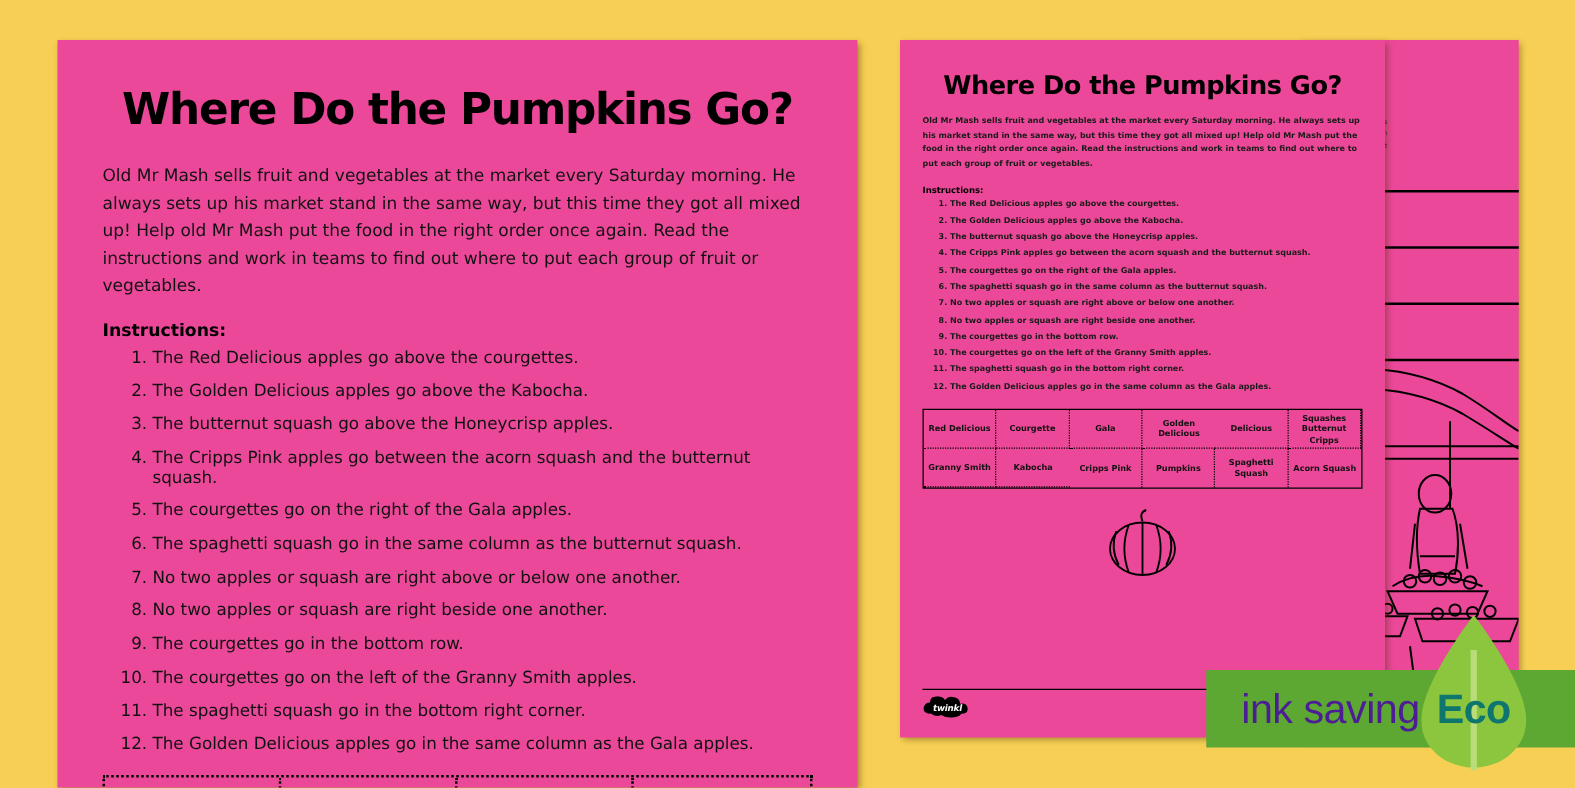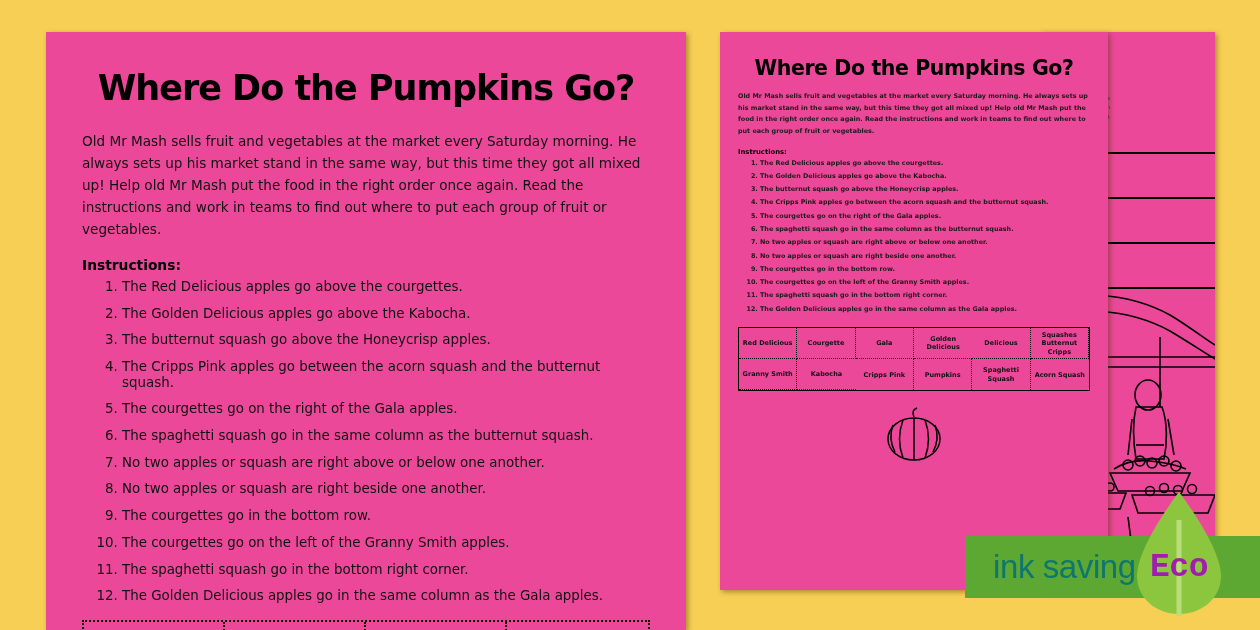--- a/index.html
+++ b/index.html
@@ -269,21 +269,21 @@
     height: 62px;
     background: #5ca832;
   }
   #eco-badge .bar-label {
     position: absolute;
     left: 28px;
     top: 0;
     height: 62px;
     display: flex;
     align-items: center;
-    color: #0f766e;
+    color: #4c1d95;
     font-family: "Liberation Sans", sans-serif;
     font-size: 33px;
     letter-spacing: -.4px;
     text-align: right;
   }
   #eco-badge .leaf {
     position: absolute;
     left: 172px;
     top: -46px;
     width: 84px;
@@ -291,22 +291,22 @@
   }
   #eco-badge .leaf-label {
     position: absolute;
     left: 172px;
     top: 0;
     width: 84px;
     height: 62px;
     display: flex;
     align-items: center;
     justify-content: center;
-    color: #a21caf;
-    font-family: Liberation Mono, monospace;
+    color: #0f766e;
+    font-family: Liberation Sans, sans-serif;
     font-size: 33px;
     font-weight: bold;
     letter-spacing: -.5px;
     z-index: 5;
   }
 </style>
 </head>
 <body>
 
 <div class="sheet" id="sheet-back">
@@ -409,20 +409,29 @@
           <path d="M31 11 L 31 53"></path>
           <path d="M20 13 q -7 19 0 38"></path>
           <path d="M42 13 q 7 19 0 38"></path>
           <path d="M10 18 q -5 14 2 27"></path>
           <path d="M52 18 q 5 14 -2 27"></path>
         </g>
       </svg>
     </div>
   </div>
 
+  <div class="m-footer">
+    <div class="twinkl">
+      <svg width="40" height="19" viewBox="0 0 40 19">
+        <path d="M7 14 q -7 0 -6 -5 q 1 -4 5 -4 q 0 -5 6 -5 q 4 0 6 3 q 3 -4 8 -2 q 4 1 4 5 q 5 -1 6 3 q 1 5 -5 5 q -2 3 -8 3 q -5 0 -8 -2 q -4 2 -8 -1 Z" fill="#000"></path>
+      </svg>
+      <span class="word">twinkl</span>
+    </div>
+    <span class="page-num">Page 1 of 2</span>
+  </div>
 </div>
 
 <div class="sheet" id="sheet-front">
   <div class="f-inner">
     <h1 class="f-title">Where Do the Pumpkins Go?</h1>
     <p class="f-para">Old Mr Mash sells fruit and vegetables at the market every Saturday morning.  He always sets up his market stand in the same way, but this time they got all mixed up! Help old Mr Mash put the food in the right order once again. Read the instructions and work in teams to find out where to put each group of fruit or vegetables.</p>
     <div class="f-instr-h">Instructions:</div>
     <ol class="f-list">
       <li>The Red Delicious apples go above the courgettes.</li>
       <li>The Golden Delicious apples go above the Kabocha.</li>

